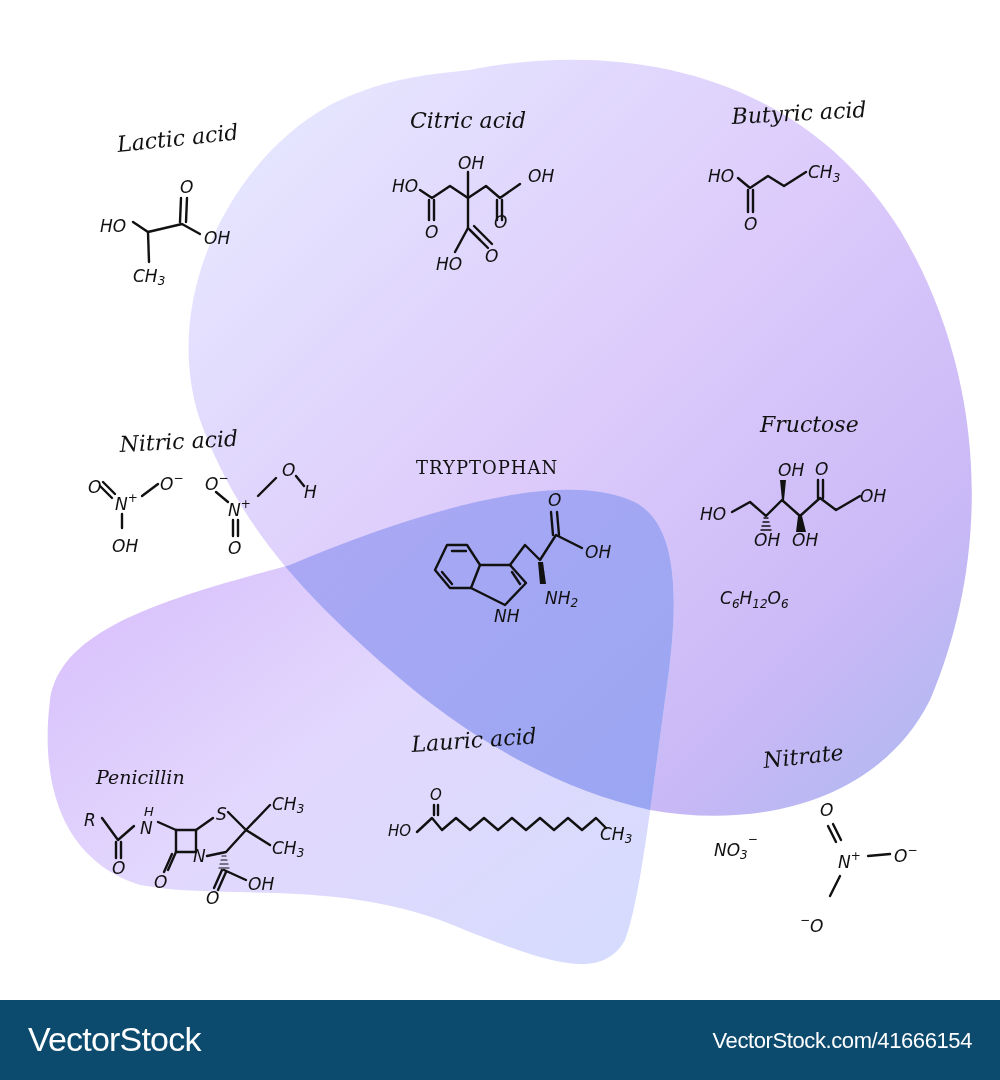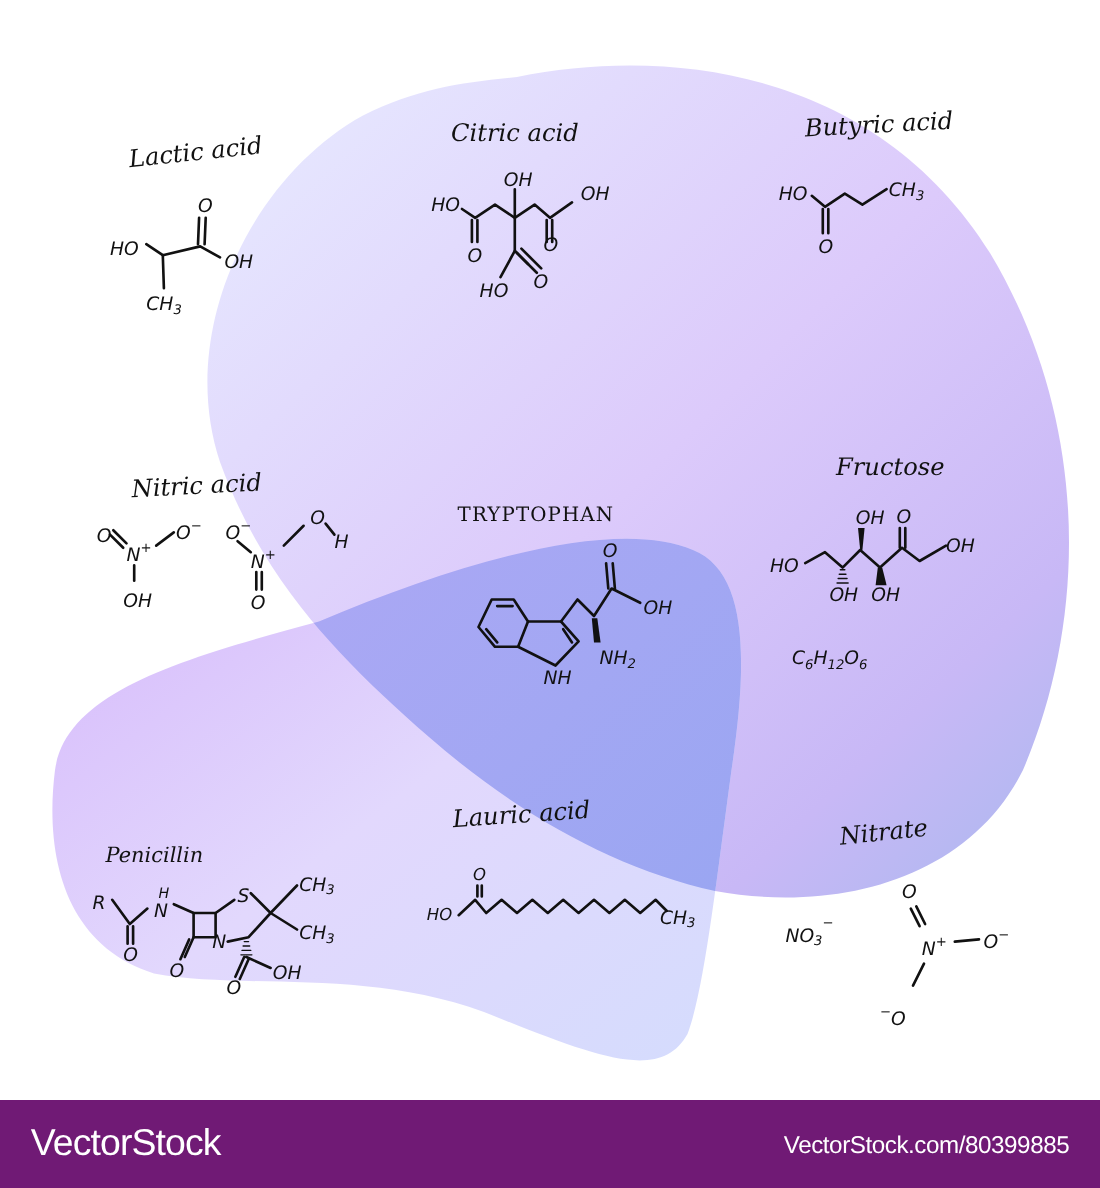--- a/index.html
+++ b/index.html
@@ -4,21 +4,21 @@
 <style>
   html, body { margin:0; padding:0; background:#ffffff; }
   body { width:1000px; height:1080px; position:relative; overflow:hidden; font-family:"DejaVu Sans", sans-serif; }
   #art { position:absolute; left:0; top:0; width:1000px; height:1000px; }
   .label { font-family:"DejaVu Serif", serif; font-style:italic; fill:#111; font-size:22px; }
   .atom { font-family:"DejaVu Sans", sans-serif; font-style:italic; fill:#111; font-size:17px; }
   .sub { font-size:12px; }
   .sup { font-size:12px; }
   .bond { stroke:#111; stroke-width:2.4; fill:none; stroke-linecap:round; stroke-linejoin:round; }
   .wedge { fill:#111; }
-  #footer { position:absolute; left:0; top:1000px; width:1000px; height:80px; background:#701a75; }
+  #footer { position:absolute; left:0; top:1000px; width:1000px; height:80px; background:#0c4a6e; }
   .brand { position:absolute; left:28px; top:20px; color:#fff; font-family:"Liberation Sans", sans-serif; font-size:34px; letter-spacing:-0.8px; }
   .stockid { position:absolute; right:28px; top:28px; color:#fff; font-family:"Liberation Sans", sans-serif; font-size:22px; letter-spacing:-0.4px; }
 </style>
 </head>
 <body>
 
 <svg id="art" viewBox="0 0 1000 1000" xmlns="http://www.w3.org/2000/svg">
   <defs>
     <linearGradient id="g1" x1="0" y1="0" x2="1" y2="1">
       <stop offset="0" stop-color="#e8ecff"></stop>
@@ -180,14 +180,14 @@
     <text class="atom" x="838" y="868">N<tspan class="sup" dy="-8">+</tspan></text>
     <path class="bond" d="M868,856 L890,854"></path>
     <text class="atom" x="894" y="862">O<tspan class="sup" dy="-8">−</tspan></text>
     <path class="bond" d="M840,876 L830,896"></path>
     <text class="atom" x="800" y="932"><tspan class="sup" dy="-8">−</tspan><tspan dy="8">O</tspan></text>
   </g>
 </svg>
 
 <div id="footer">
   <div class="brand">VectorStock</div>
-  <div class="stockid">VectorStock.com/80399885</div>
+  <div class="stockid">VectorStock.com/41666154</div>
 </div>
 
 </body></html>

